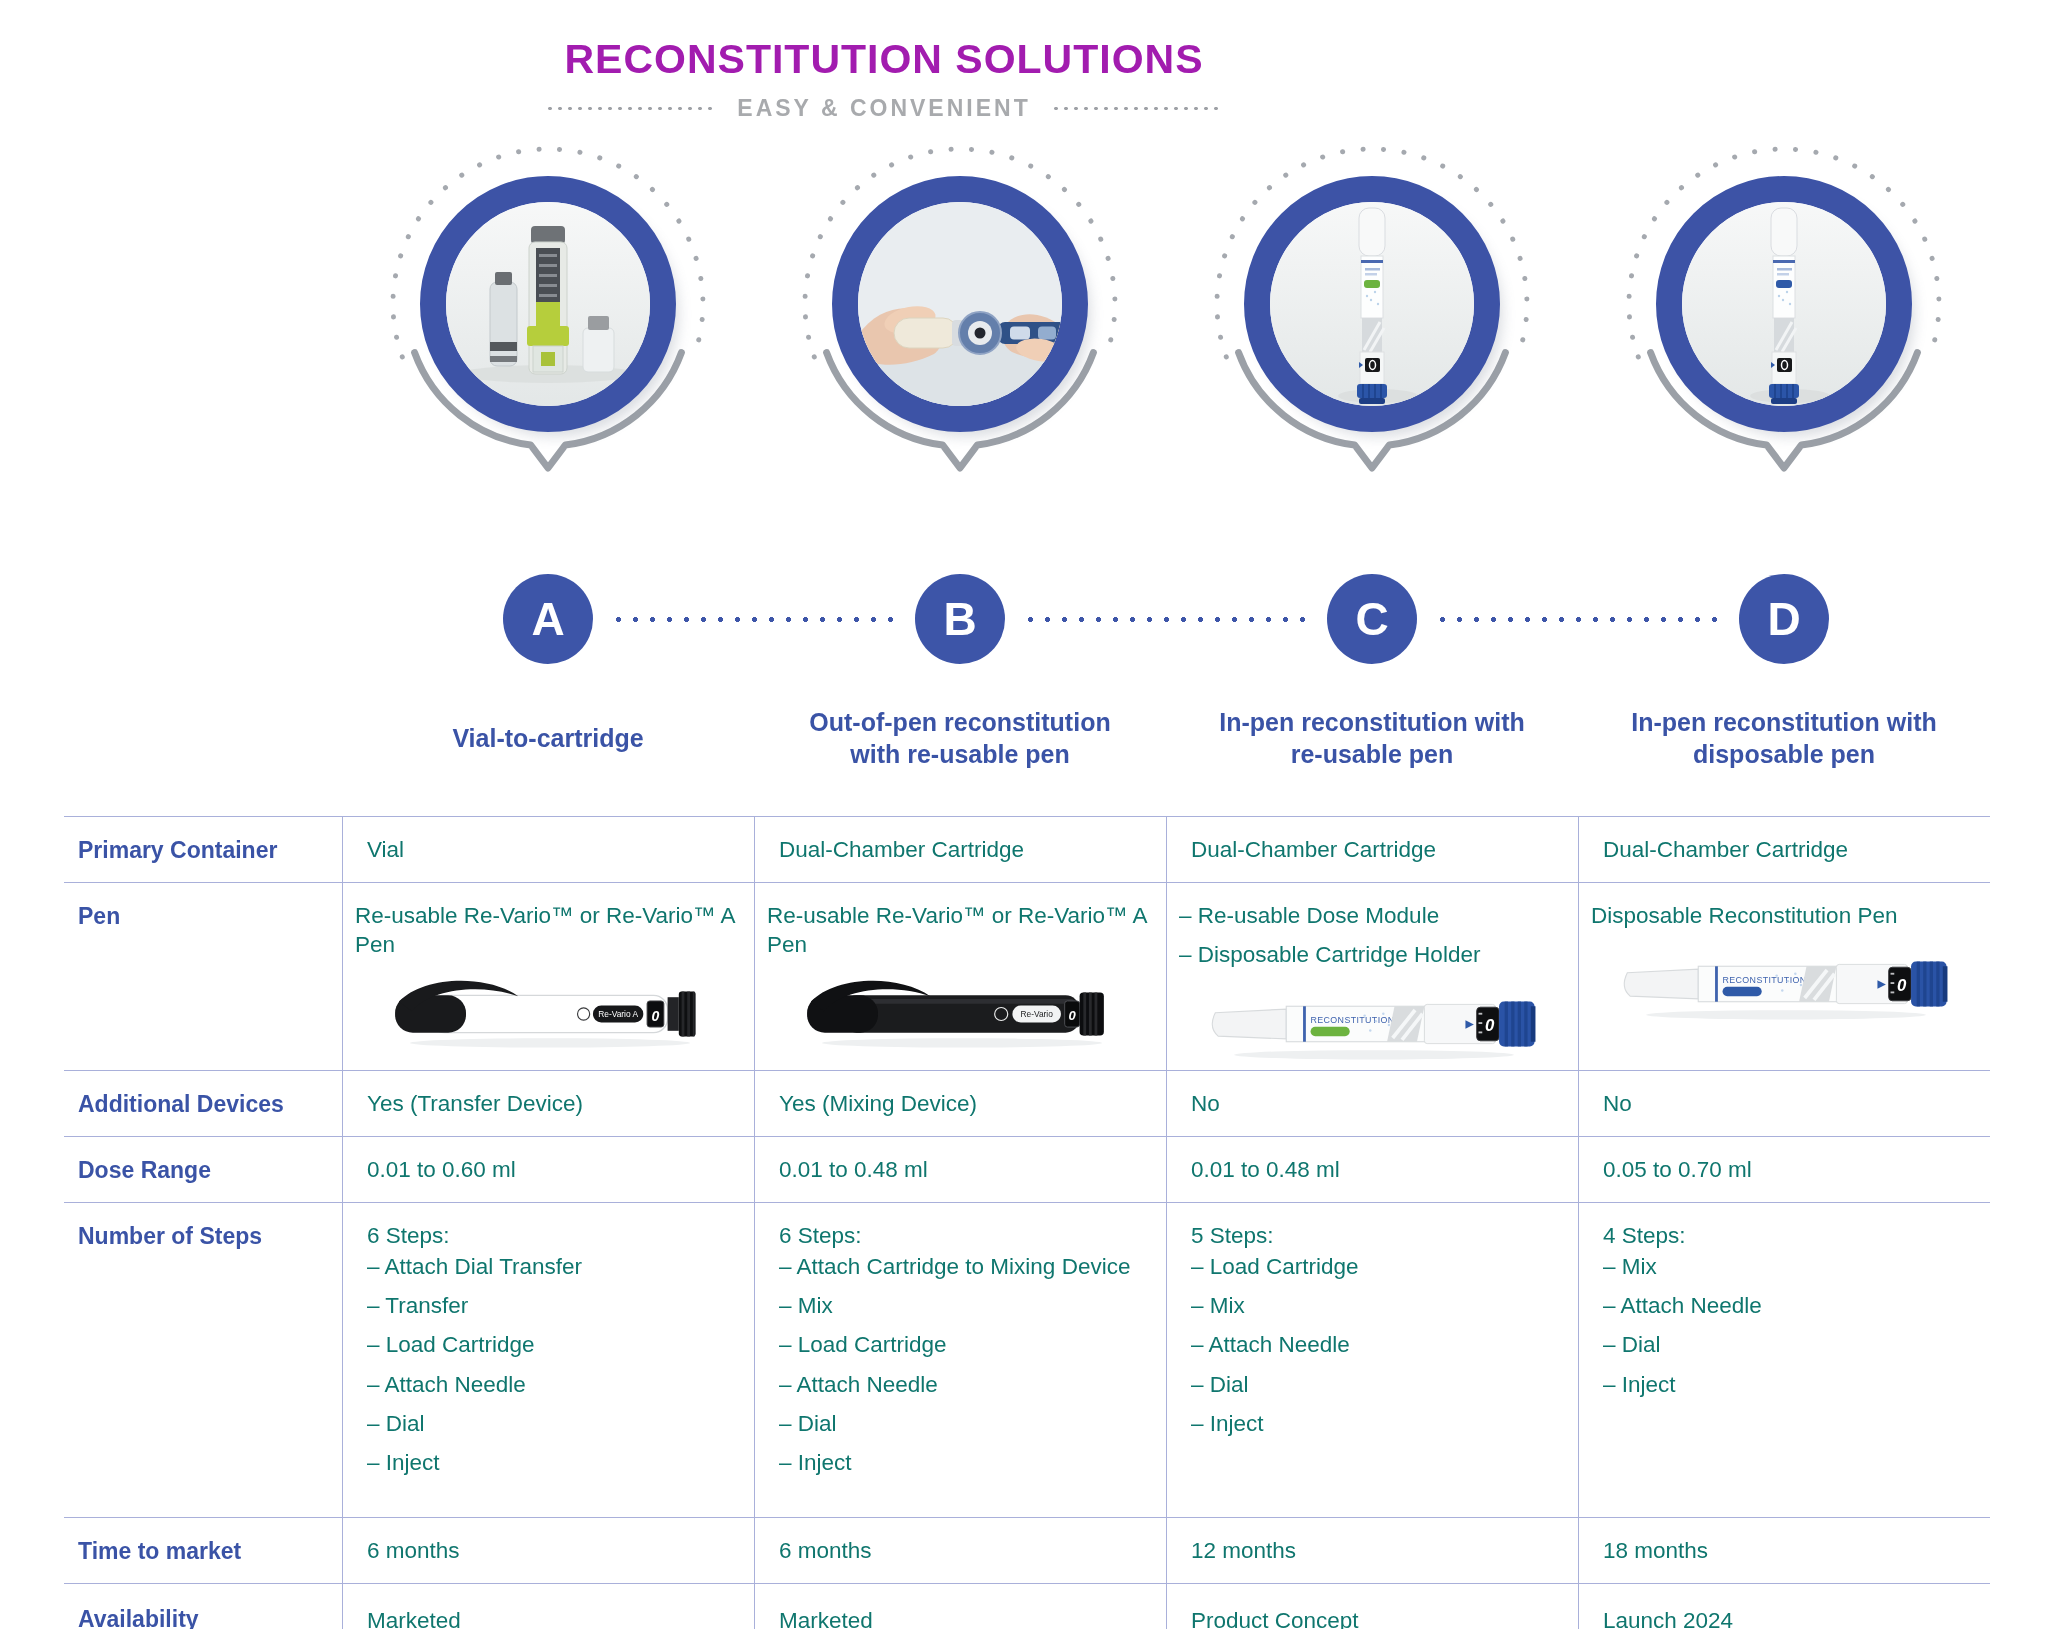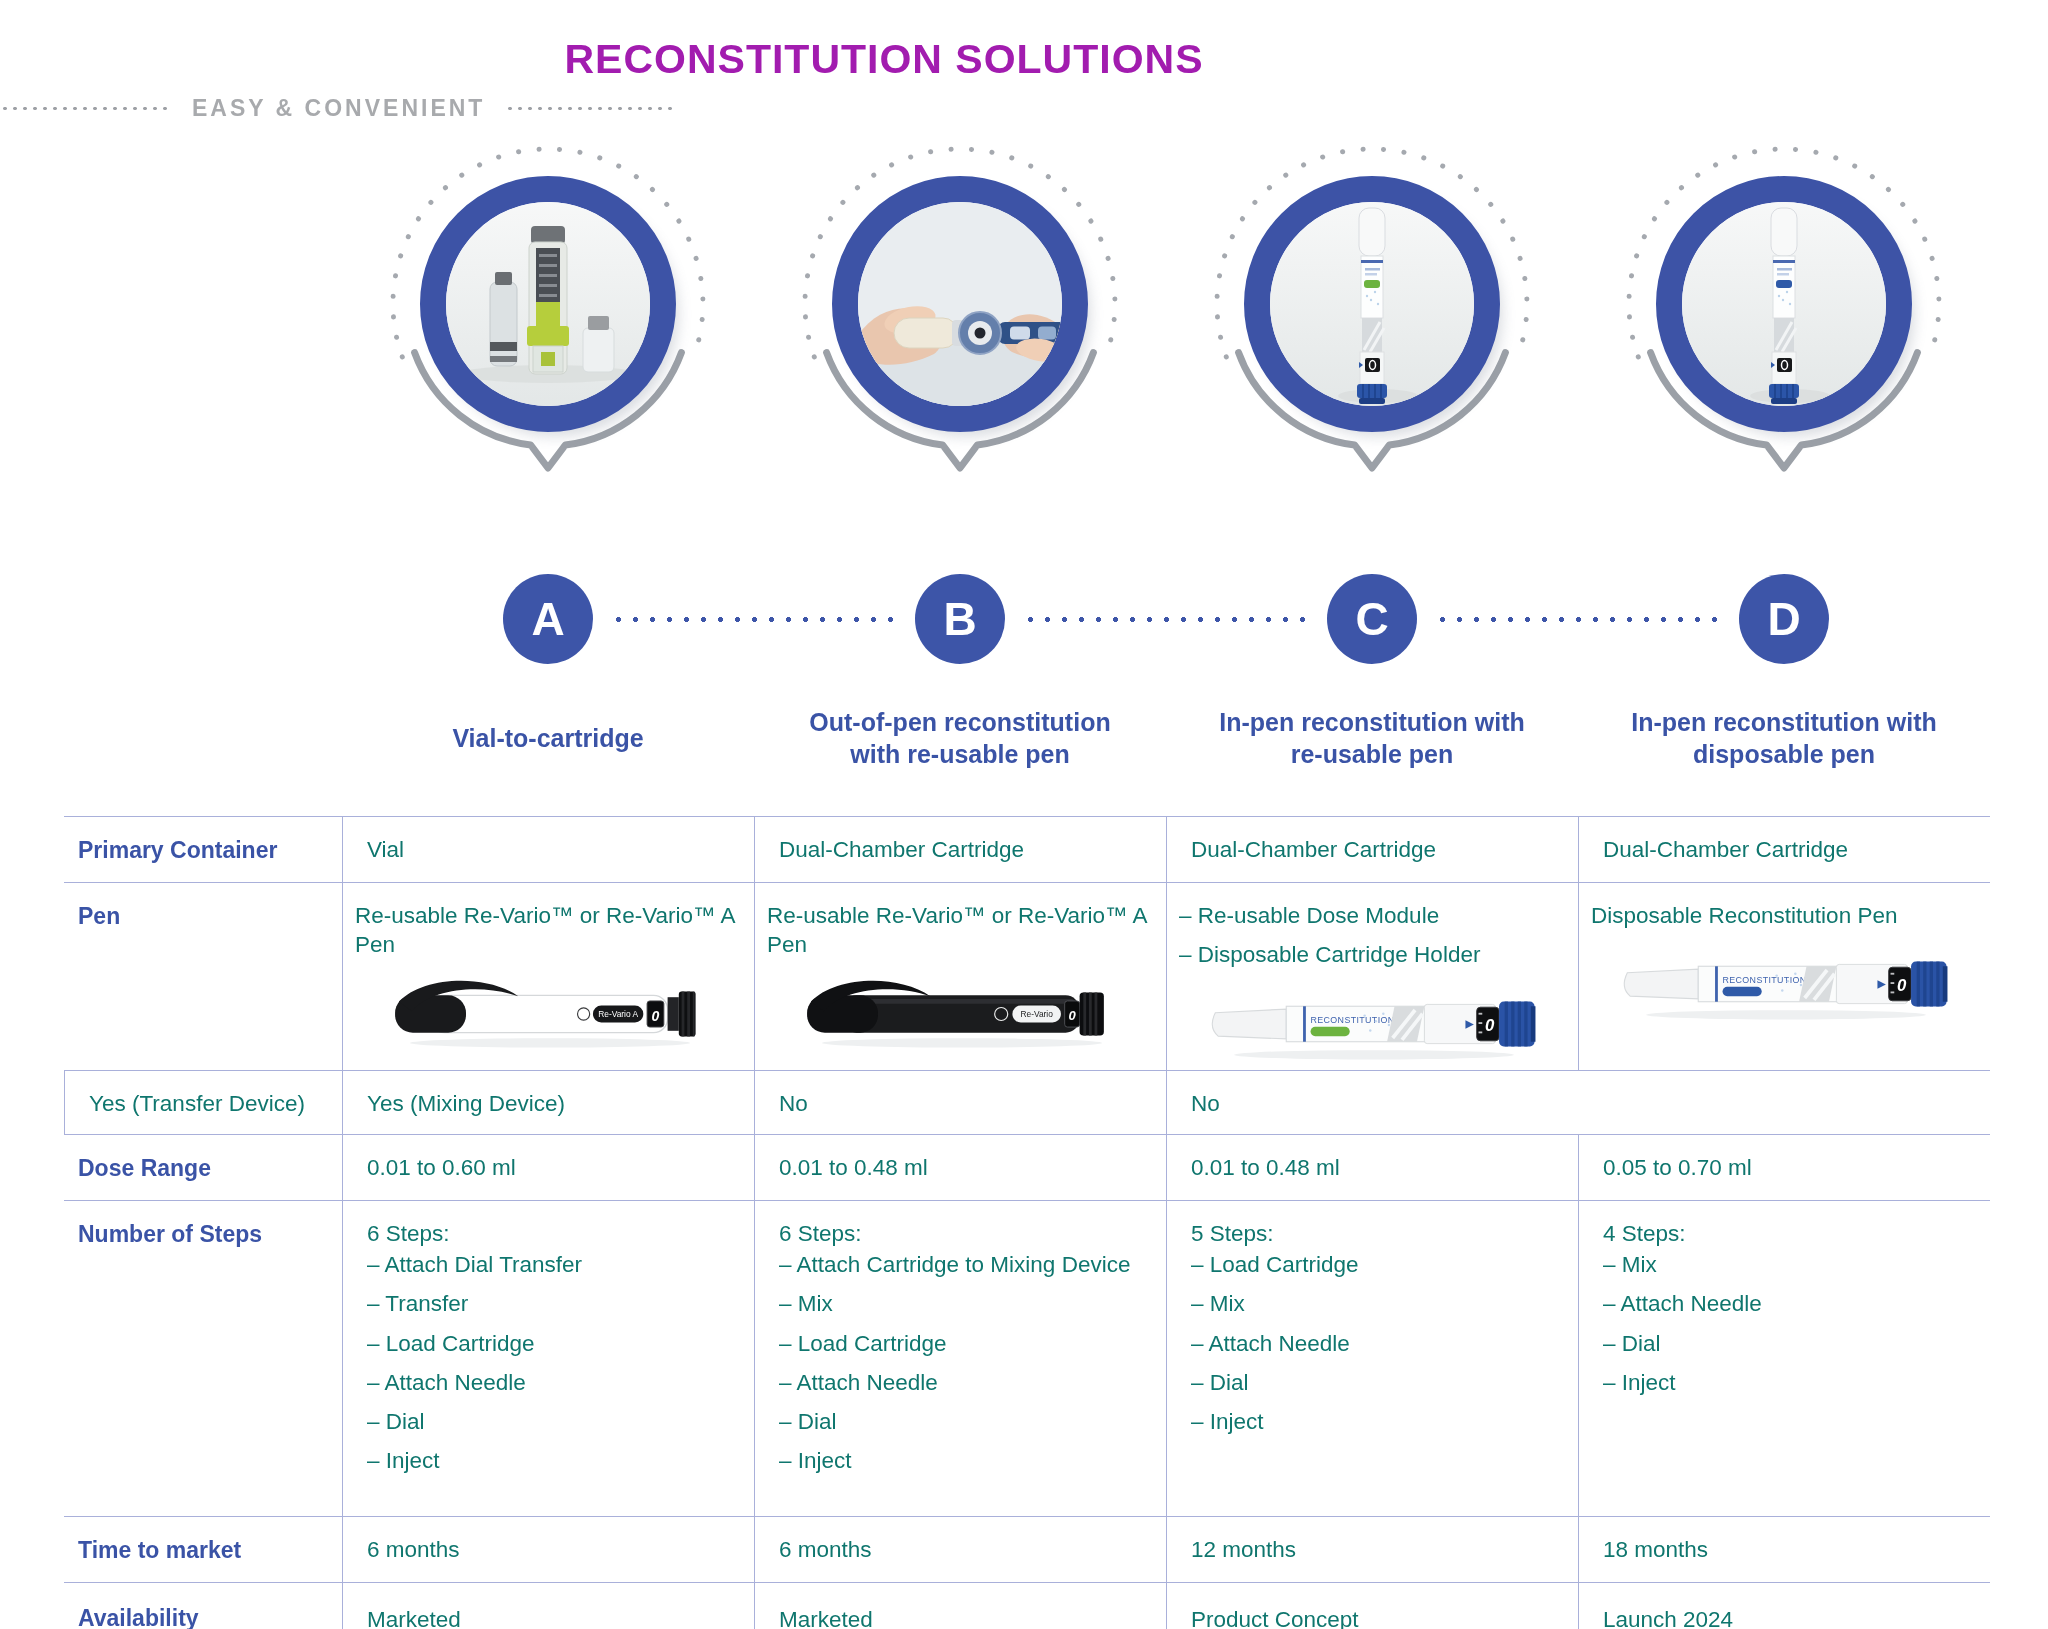--- a/index.html
+++ b/index.html
@@ -2,21 +2,21 @@
 <html><head>
 <meta charset="utf-8">
 <style>
   * { margin:0; padding:0; box-sizing:border-box; }
   html,body { width:2048px; height:1629px; background:#fff; overflow:hidden;
     font-family:"Liberation Sans", sans-serif; }
 
   
   .header { width:1768px; text-align:center; padding-top:36px; }
   .title { font-size:41px; font-weight:700; color:#a21caf; letter-spacing:1px; }
-  .subtitle-row { display:flex; align-items:center; gap:20px; margin-top:12px; }
+  .subtitle-row { display:flex; align-items:center; justify-content:center; gap:20px; margin-top:12px; }
   .dotline { width:172px; height:5px;
     background-image:radial-gradient(circle,#9ea1a6 1.6px,transparent 2px);
     background-size:10px 5px; background-repeat:repeat-x; background-position:left center; }
   .subtitle { font-size:23px; font-weight:700; color:#a8aaad; letter-spacing:3px; }
 
   
   .content { margin-left:64px; width:1926px; }
   .cols { display:grid; grid-template-columns:278px 1fr 1fr 1fr 1fr; }
 
   .circle-cell { display:flex; justify-content:center; margin-top:20px; }
@@ -388,20 +388,21 @@
               <rect x="337" y="21" width="3.5" height="48"></rect>
               <rect x="344" y="21" width="3.5" height="48"></rect>
               <rect x="351" y="21" width="3.5" height="48"></rect>
             </g>
           <rect x="358" y="26" width="5" height="38" fill="#173a7e"></rect>
         </svg>
       </div>
     </div>
 
     <div class="trow">
+      <div class="tlabel">Additional Devices</div>
       <div class="tcell">Yes (Transfer Device)</div>
       <div class="tcell">Yes (Mixing Device)</div>
       <div class="tcell">No</div>
       <div class="tcell">No</div>
     </div>
 
     <div class="trow">
       <div class="tlabel">Dose Range</div>
       <div class="tcell">0.01 to 0.60 ml</div>
       <div class="tcell">0.01 to 0.48 ml</div>

